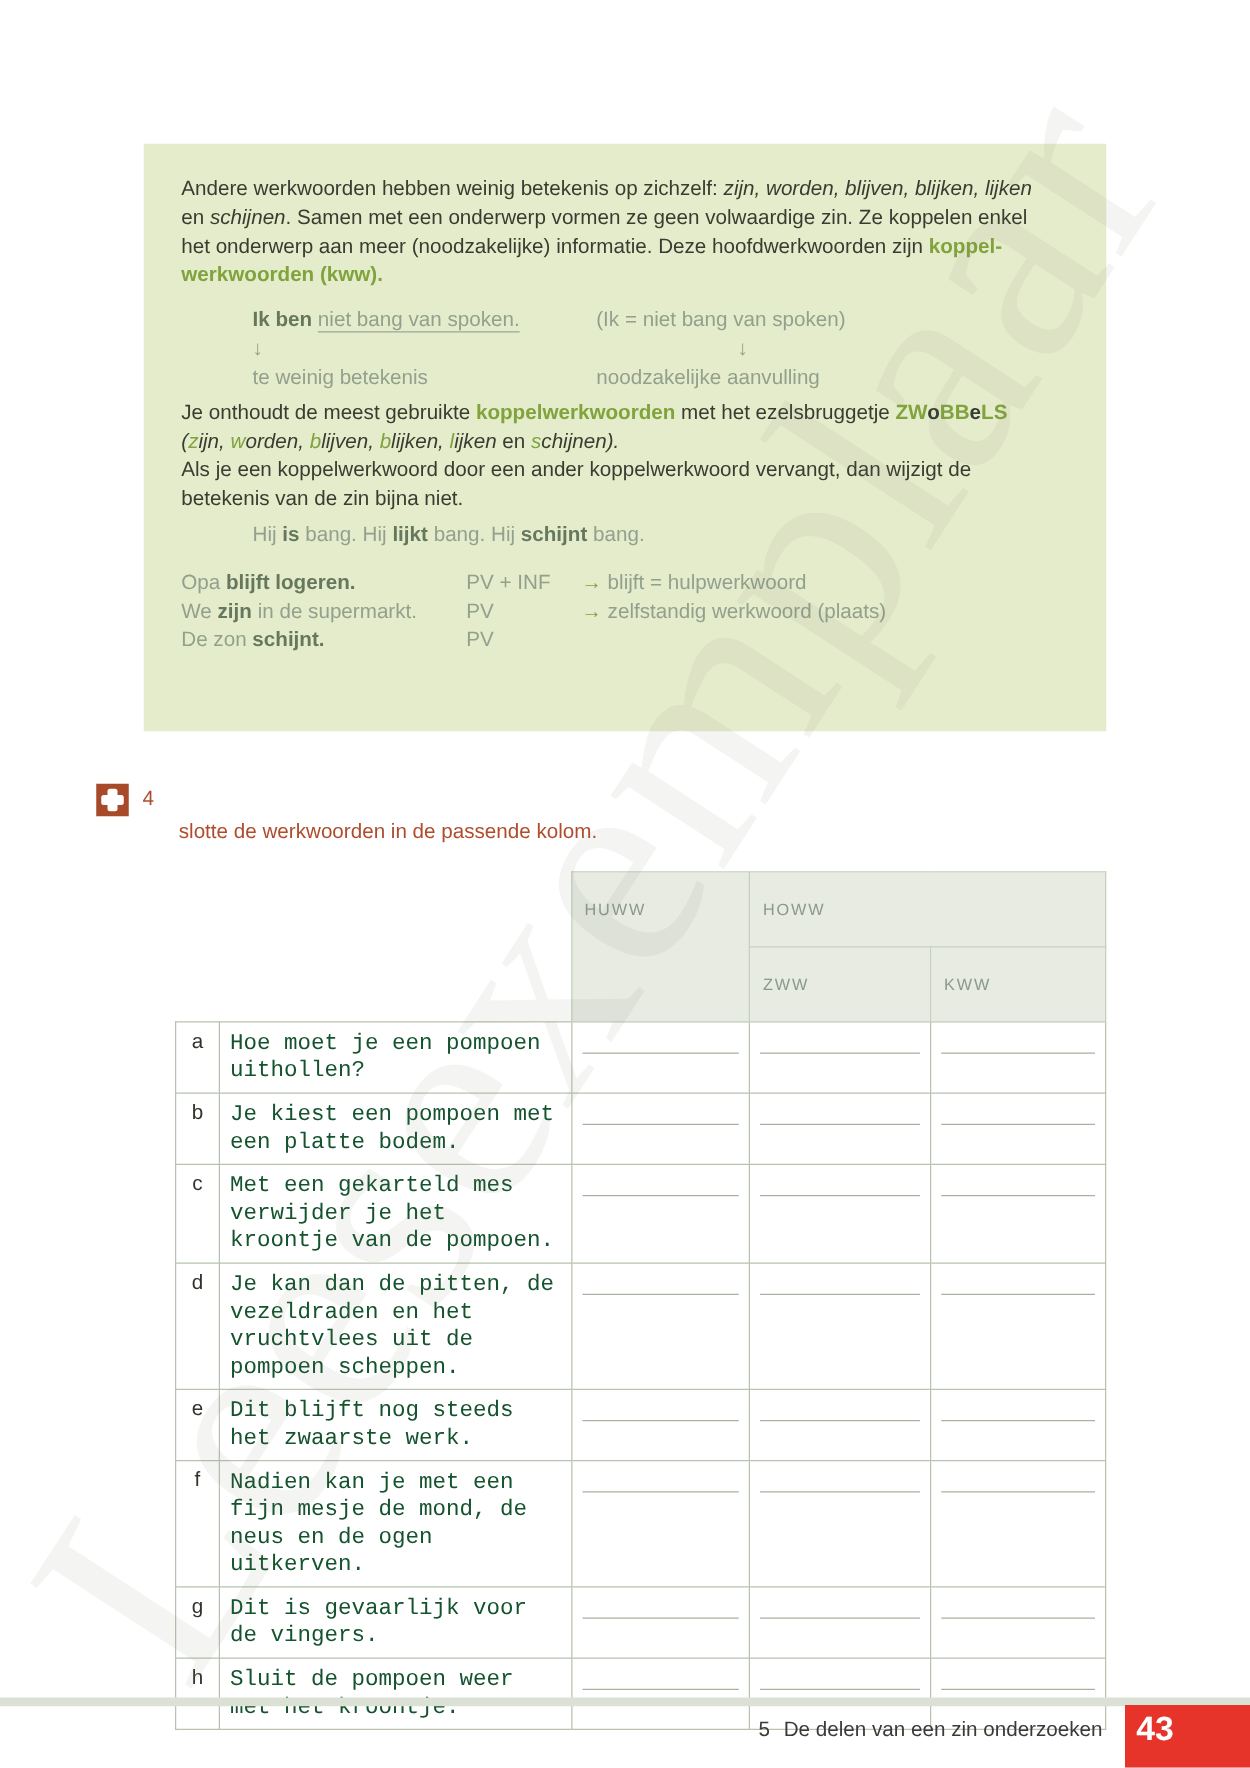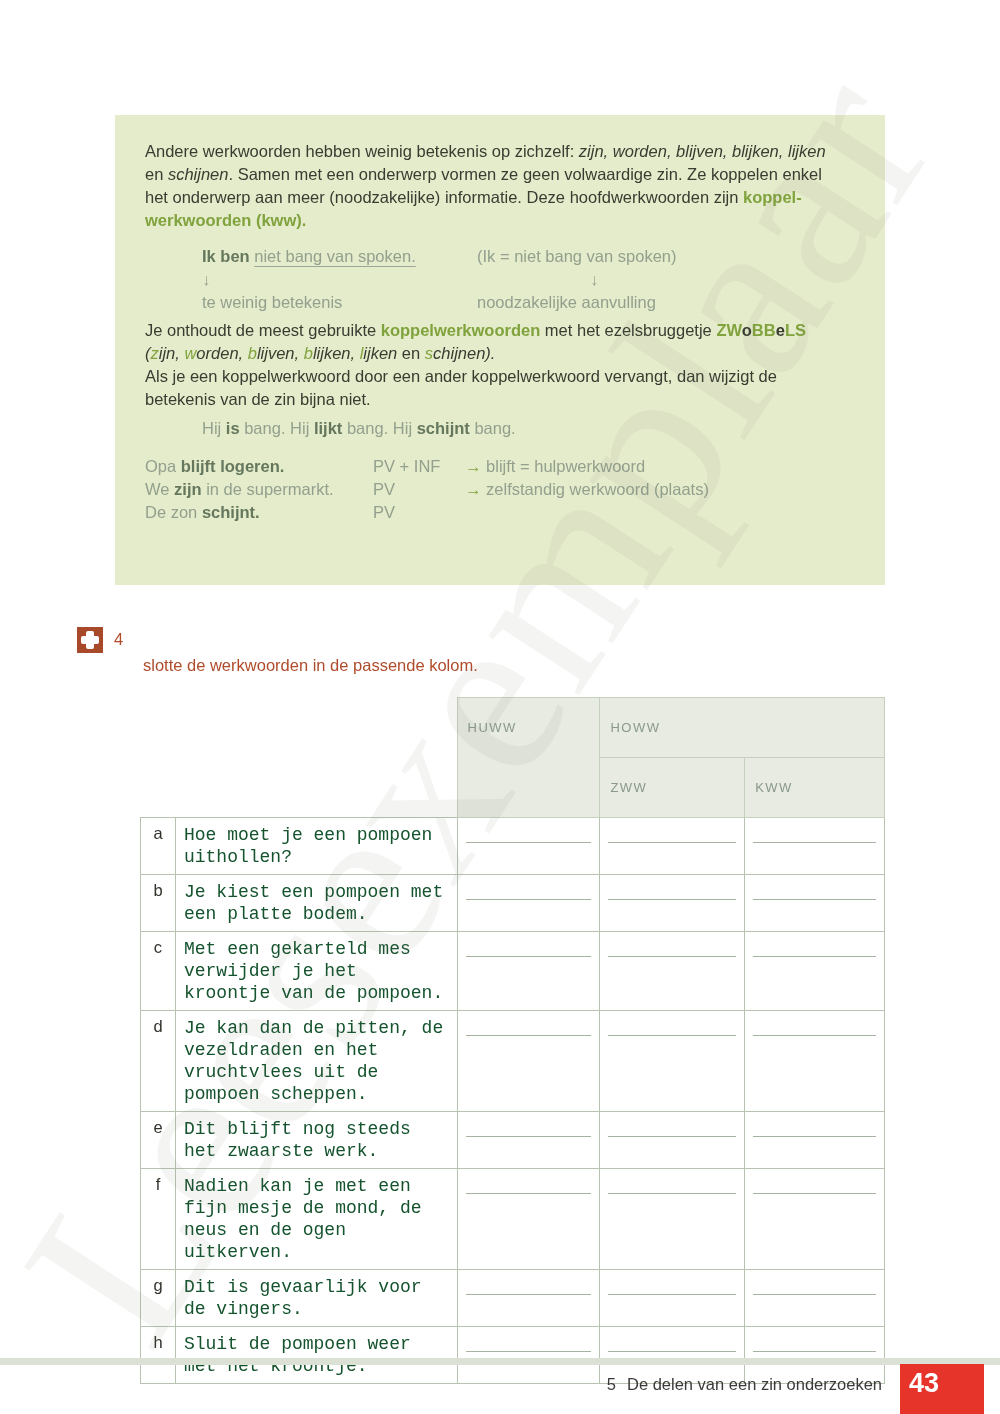--- a/index.html
+++ b/index.html
@@ -75,21 +75,21 @@
   }
   .wtable td.letter{width:35px;text-align:center;padding:6px 0;font-size:16.5px;color:#30342b;}
   .wtable td.sentence{width:282px;padding:6px 8px;font-size:18px;line-height:22px;color:#14532d;font-family:Liberation Mono, monospace;}
   .wtable td.answer{padding:0;}
   .wtable col.c-huww{width:143px;}
   .wtable col.c-zww{width:145px;}
   .wtable col.c-kww{width:140px;}
   .wline{margin:24px 8px 0 8px;border-top:1px solid #a6b3a1;height:0;}
   
   .footer-bar{position:absolute;left:0;top:1358px;width:1000px;height:7px;background:#dce1d5;}
-  .page-badge{position:absolute;left:900px;top:1364px;width:84px;height:50px;background:var(--badge-red);}
+  .page-badge{position:absolute;left:900px;top:1364px;width:100px;height:50px;background:var(--badge-red);}
   .page-badge .num{display:block;padding:4px 0 0 9px;font-size:27px;font-weight:bold;color:#fff;}
   .footer-title{
     position:absolute;top:1375px;right:118px;display:flex;gap:11px;
     font-size:16.5px;color:#3a3a3a;white-space:nowrap;
   }
 </style>
 </head>
 <body>
 
 <div class="watermark">Leesexemplaar</div>

